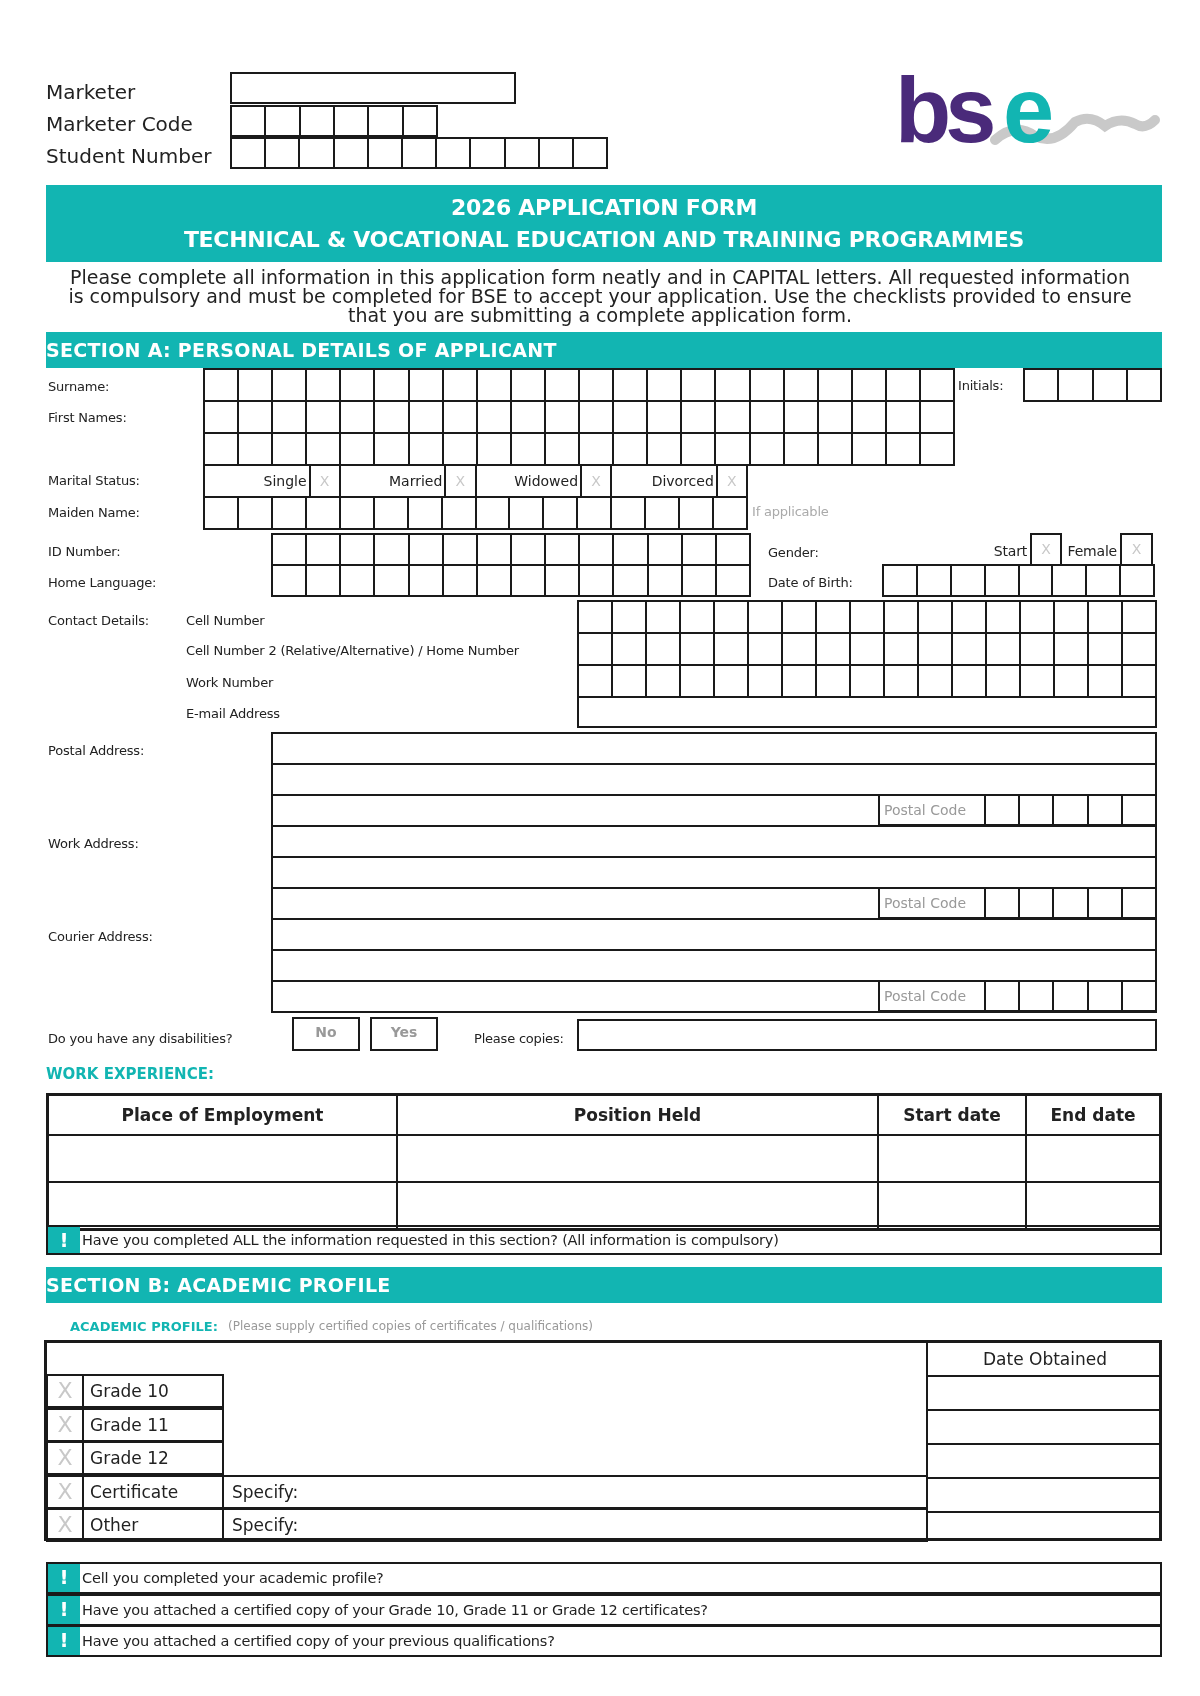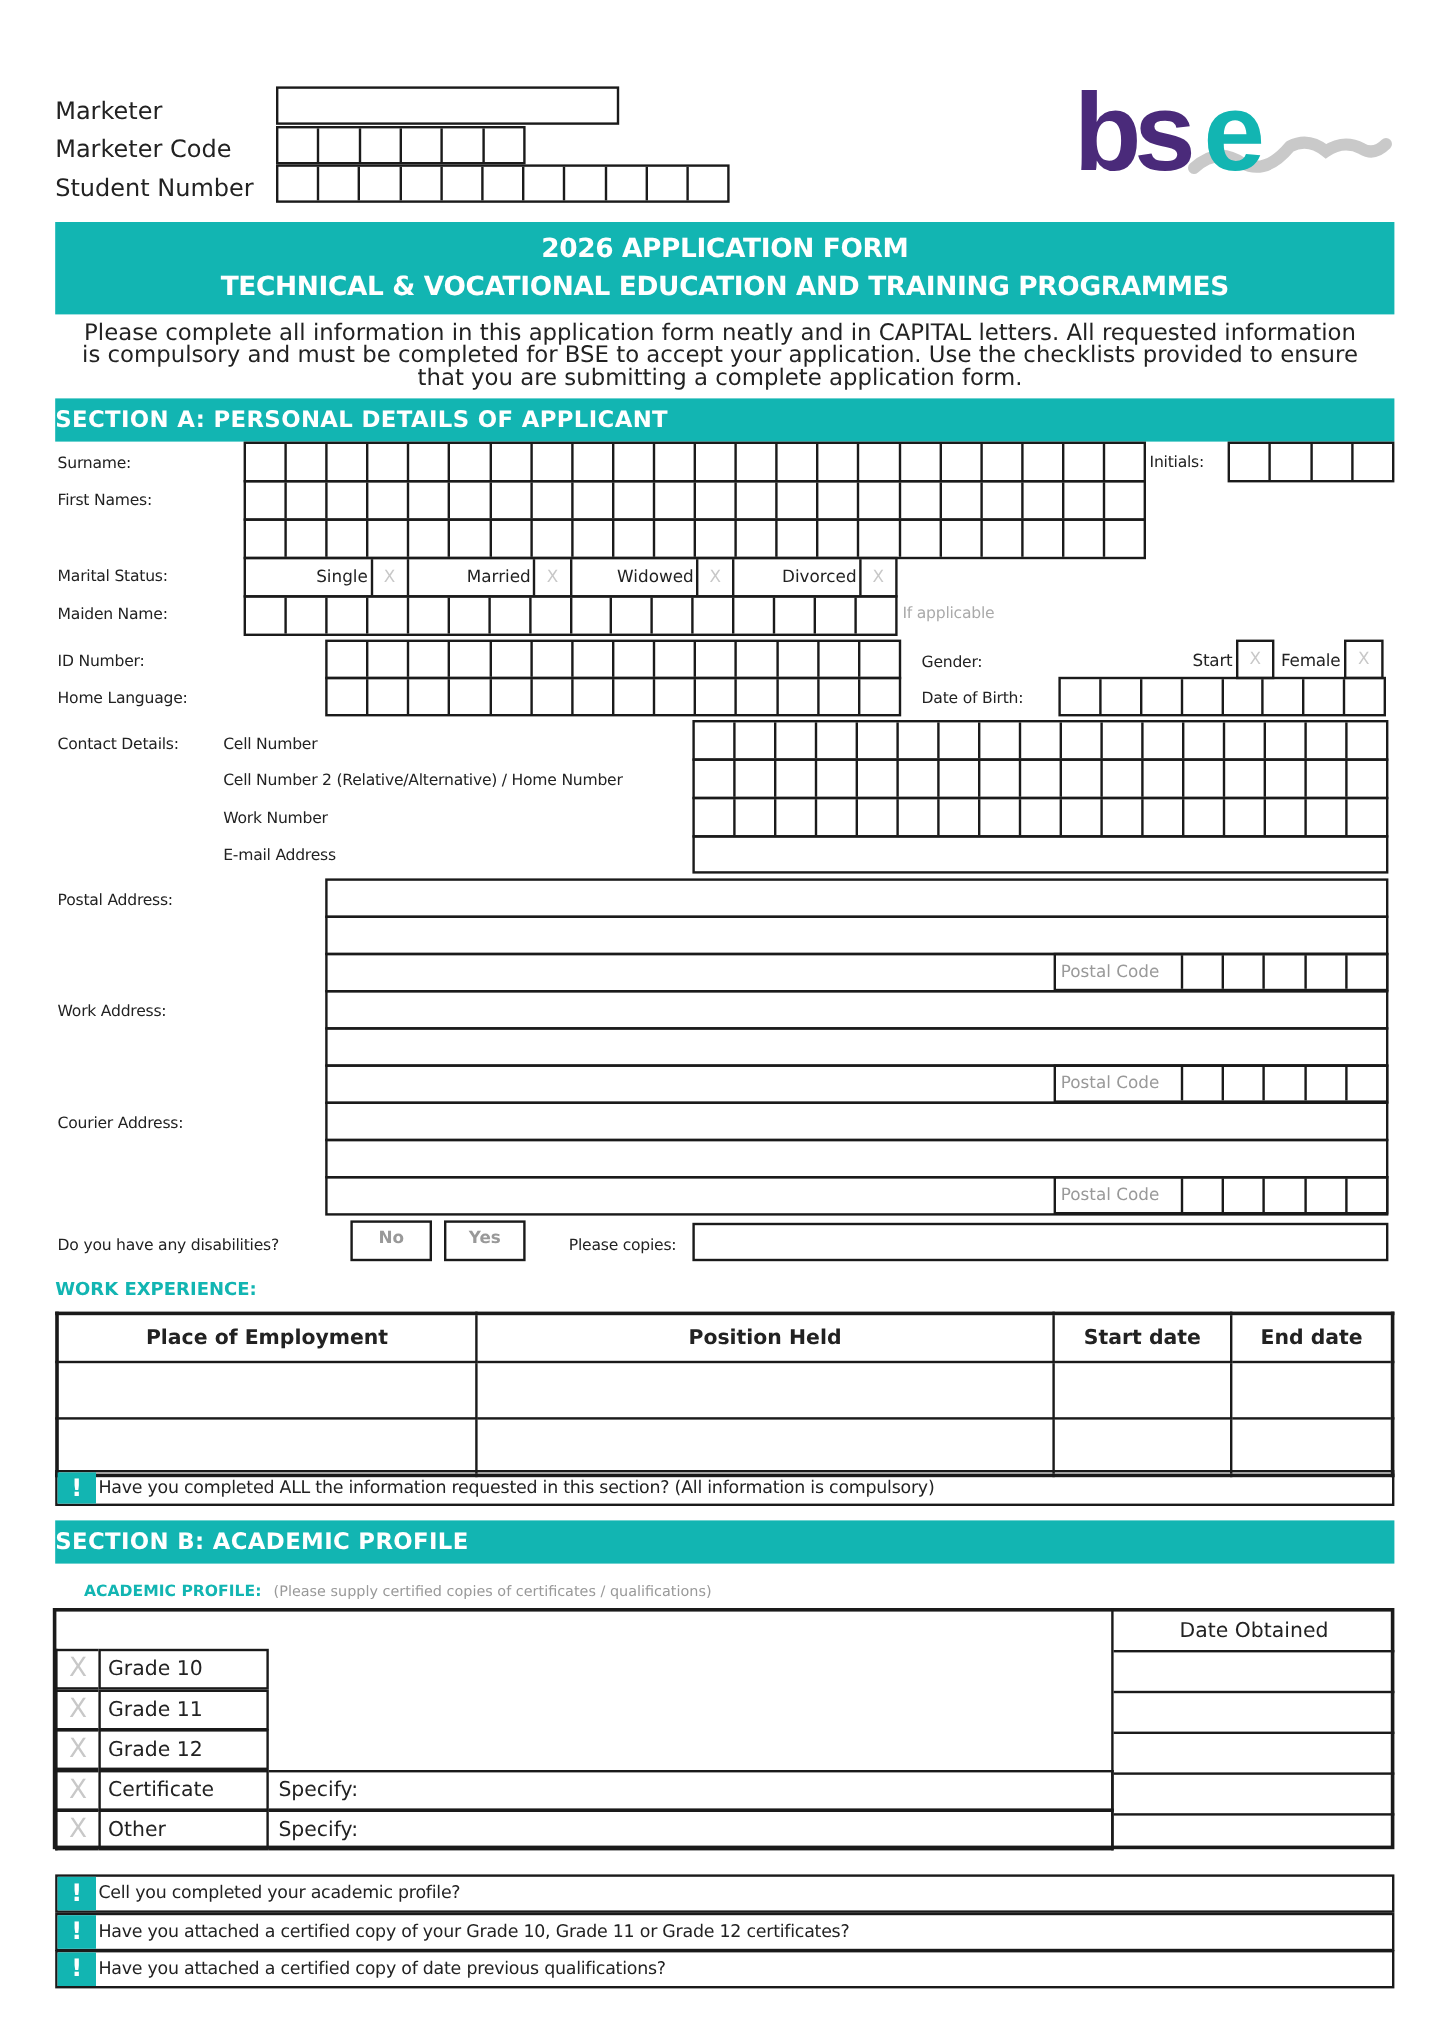--- a/index.html
+++ b/index.html
@@ -429,14 +429,14 @@
 <div class="check" style="top:1562px;height:32px;">
   <div class="bang">!</div>
   <div class="ctext">Cell you completed your academic profile?</div>
 </div>
 <div class="check" style="top:1594px;height:32px;">
   <div class="bang">!</div>
   <div class="ctext">Have you attached a certified copy of your Grade 10, Grade 11 or Grade 12 certificates?</div>
 </div>
 <div class="check" style="top:1625px;height:32px;">
   <div class="bang">!</div>
-  <div class="ctext">Have you attached a certified copy of date previous qualifications?</div>
+  <div class="ctext">Have you attached a certified copy of your previous qualifications?</div>
 </div>
 
 </body></html>

